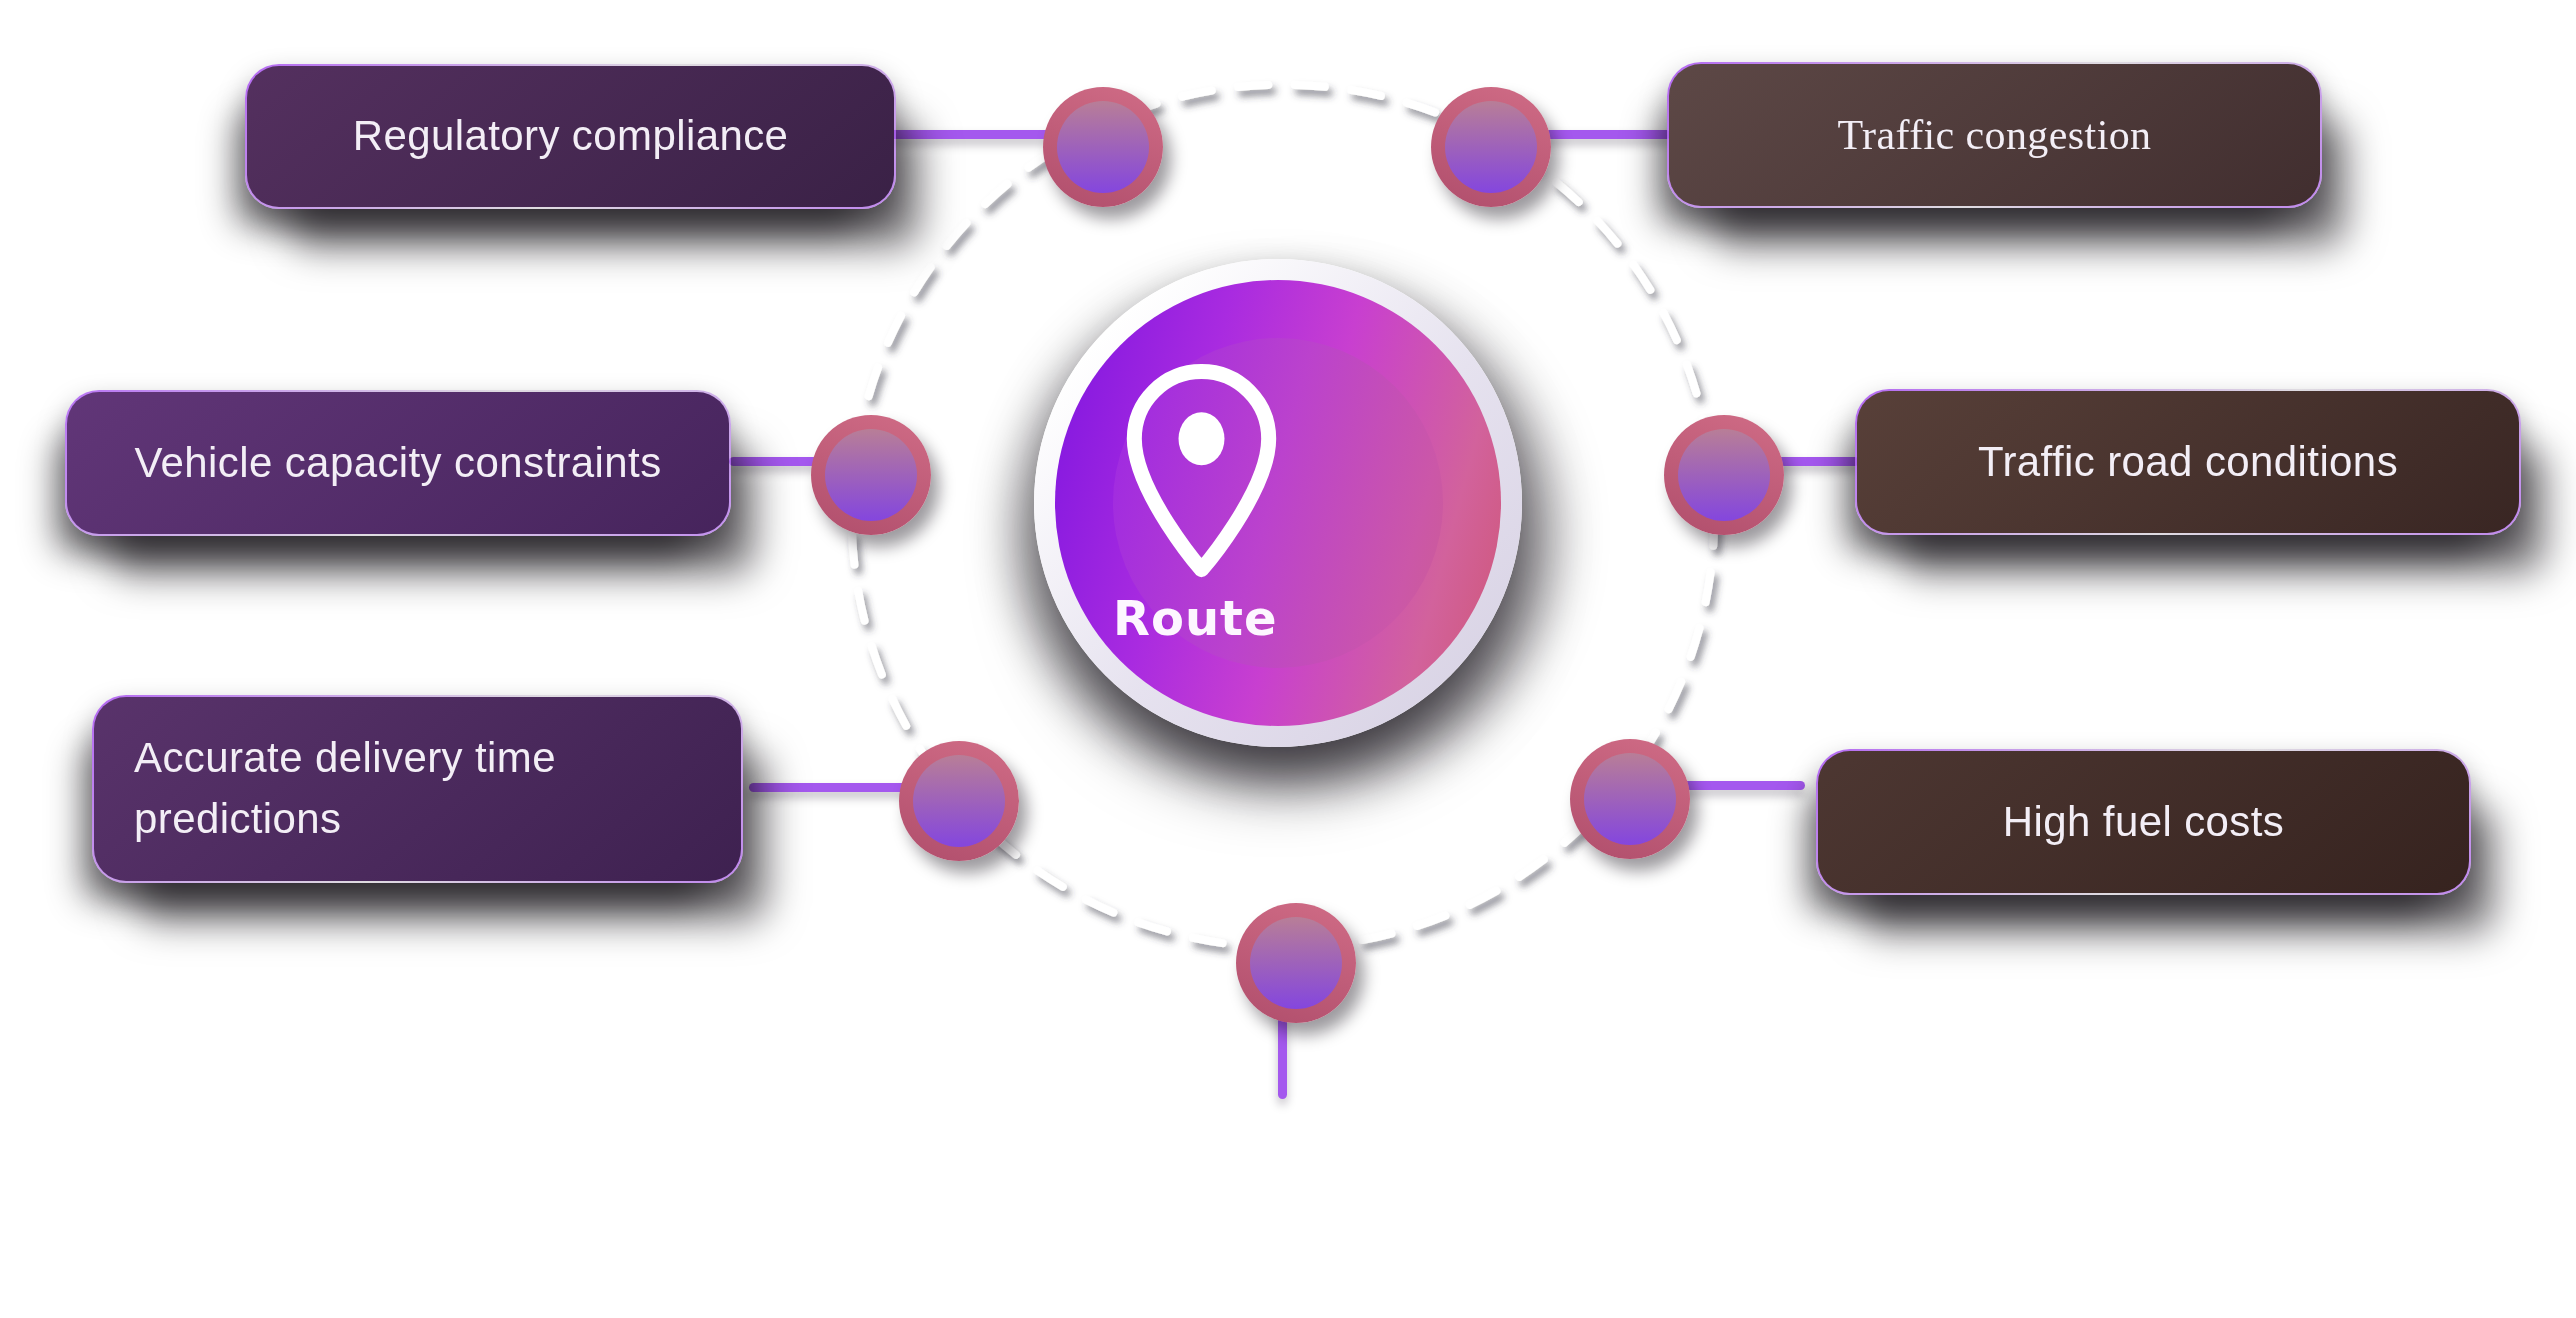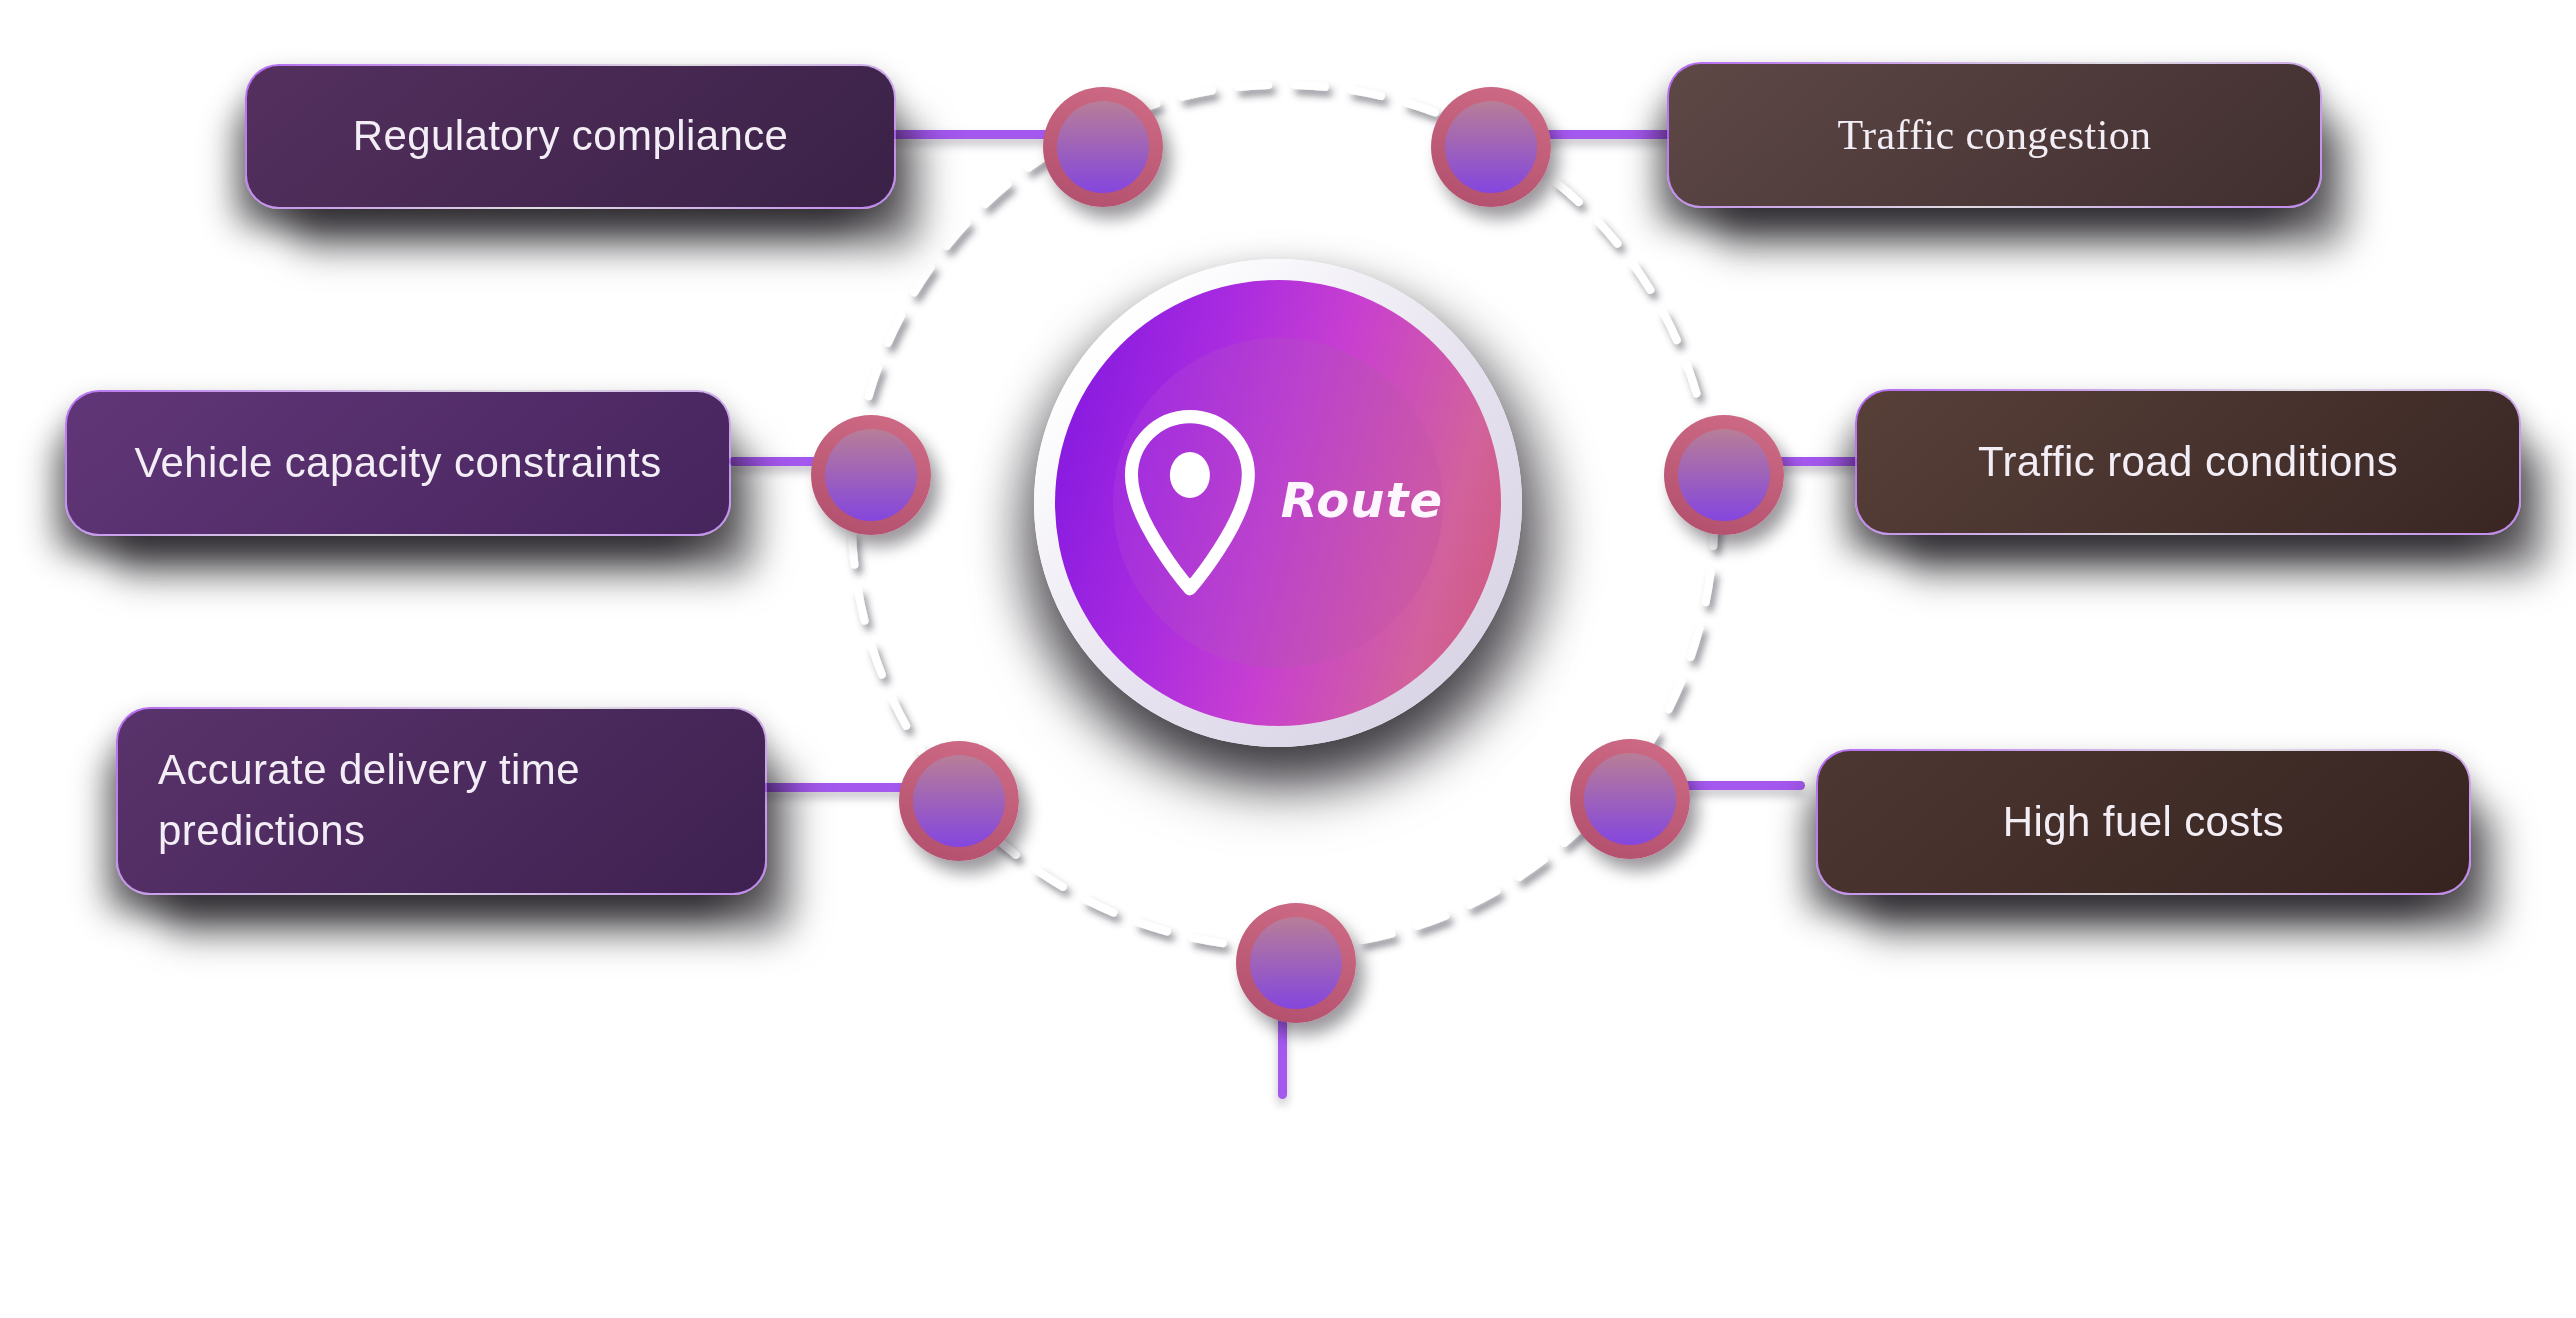--- a/index.html
+++ b/index.html
@@ -70,21 +70,21 @@
     font-size: 42px;
     font-weight: 400;
     letter-spacing: 0.4px;
     line-height: 1.45;
     padding: 0 40px;
   }
   .n0 { left: 245px;  top: 64px;  width: 647px; height: 141px; }
   .n1 { left: 1667px; top: 62px;  width: 651px; height: 142px; font-family: Liberation Serif, serif; }
   .n2 { left: 65px;   top: 390px; width: 662px; height: 142px; }
   .n3 { left: 1855px; top: 389px; width: 662px; height: 142px; }
-  .n4 { left: 116px;  top: 695px; width: 647px; height: 184px; margin-top: 12px; }
+  .n4 { left: 92px;  top: 695px; width: 647px; height: 184px; }
   .n5 { left: 1816px; top: 713px; width: 651px; height: 142px; margin-top: 36px; }
   .n6 { left: 960px;  top: 1095px; width: 658px; height: 145px; }
 
   
   .orbit-dot {
     position: absolute;
     width: 92px;
     height: 92px;
     border-radius: 50%;
     border: 14px solid transparent;
@@ -122,25 +122,24 @@
     inset: 21px;
     border-radius: 50%;
     background: linear-gradient(105deg, #7d15e0 0%, #a92be0 32%, #c83fd0 55%, #d2629c 82%, #ce5572 100%);
   }
   .center-inner {
     position: absolute;
     inset: 58px;
     border-radius: 50%;
     background: linear-gradient(105deg, #9b27e4 0%, #bb42cd 48%, #cb57a8 85%, #cc5d92 100%);
     display: flex;
-    flex-direction: row;
-    align-items: center;
+    flex-direction: column;
+    align-items: flex-start;
     justify-content: center;
     gap: 14px;
-    font-style: italic;
   }
   .pin { display: block; }
   .center-label {
     color: #fdf6ff;
     font-family: "DejaVu Sans", sans-serif;
     font-size: 48px;
     font-weight: 700;
     letter-spacing: 1px;
     margin-top: -6px;
   }

